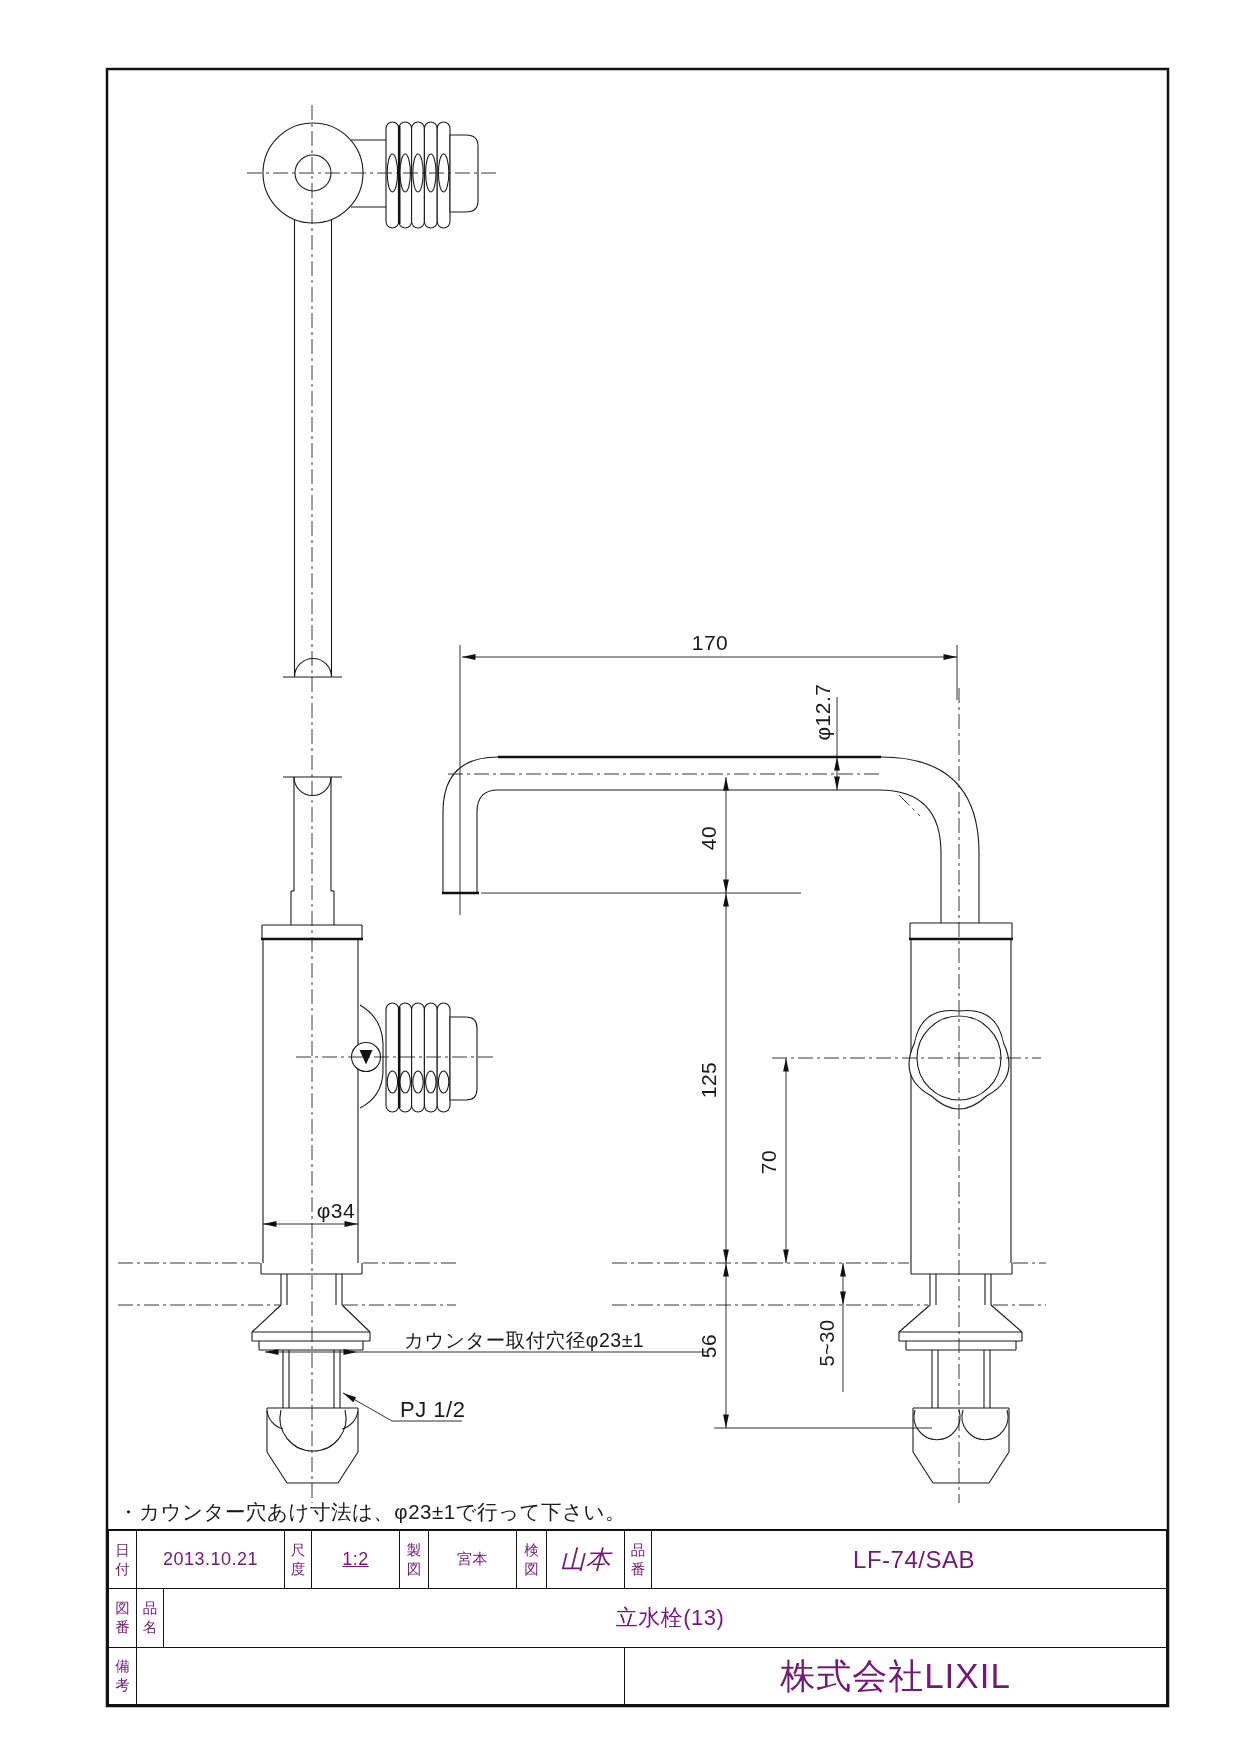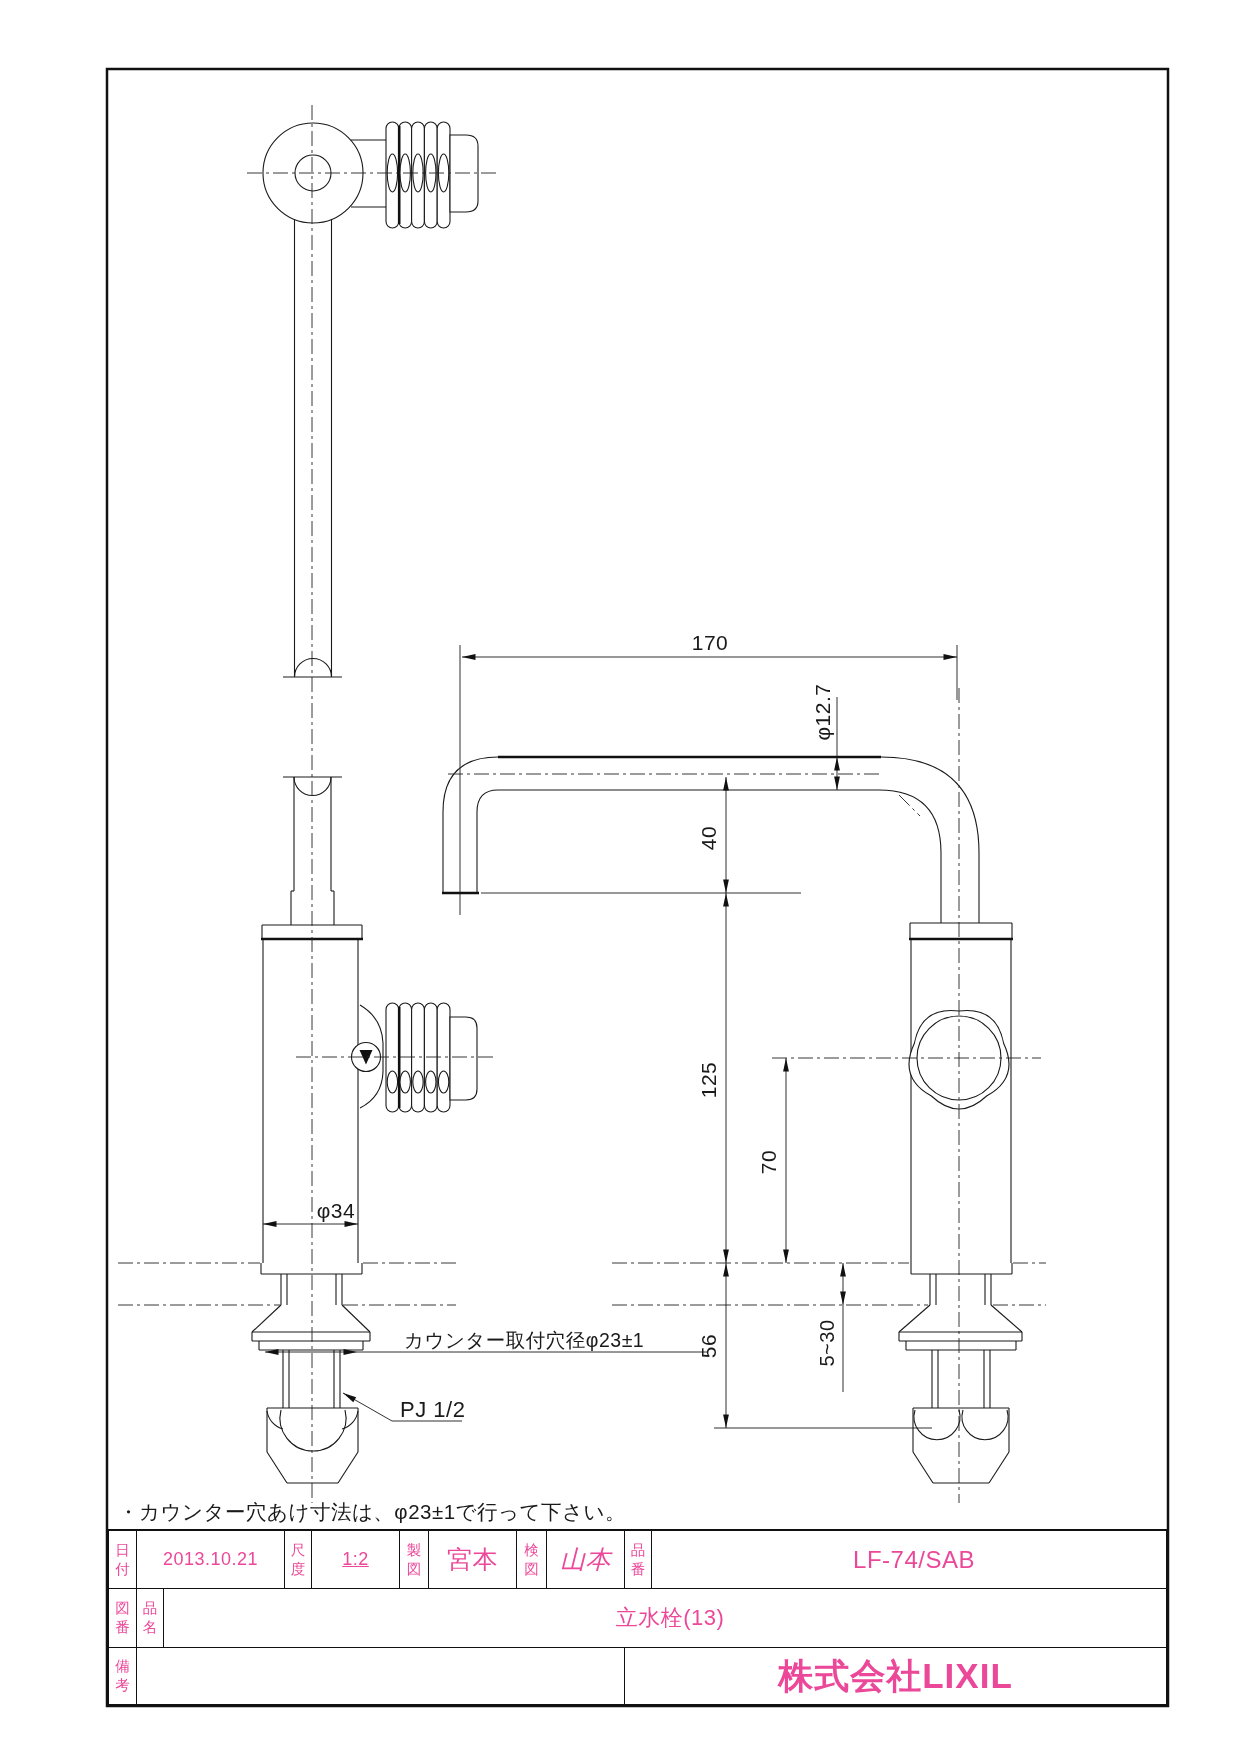--- a/index.html
+++ b/index.html
@@ -1,38 +1,38 @@
 <!DOCTYPE html>
 <html><head>
 <meta charset="utf-8">
 <style>
   html,body{margin:0;padding:0;background:#ffffff;}
   .page{position:relative;width:1240px;height:1754px;background:#fff;overflow:hidden;
-        font-family:"Liberation Sans",sans-serif;color:#ec4899;}
+        font-family:"Liberation Sans",sans-serif;color:#701a75;}
   svg.art{position:absolute;left:0;top:0;}
   .ln{stroke:#1a1a1a;stroke-width:1.1;fill:none;}
   .lw{stroke:#111;stroke-width:2.6;fill:none;}
   .lnw{stroke:#1a1a1a;stroke-width:1.1;fill:#fff;}
   .cl{stroke:#222;stroke-width:0.9;fill:none;stroke-dasharray:15 4 3 4;}
   .dim{stroke:#1a1a1a;stroke-width:0.9;fill:none;}
   .cad{font-family:"Liberation Sans",sans-serif;fill:#1a1a1a;letter-spacing:0.5px;}
   .fill{fill:#111;stroke:none;}
   
   .tb{position:absolute;left:107px;top:1529px;width:1061px;height:177px;
       border:2.5px solid #111;box-sizing:border-box;display:flex;flex-direction:column;background:#fff;}
   .tb .row{display:flex;flex-direction:row;box-sizing:border-box;}
   .tb .cell{box-sizing:border-box;border-right:1.4px solid #111;border-bottom:1.4px solid #111;
       display:flex;align-items:center;justify-content:center;overflow:hidden;}
   .tb .cell:last-child{border-right:none;}
   .tb .row:last-child .cell{border-bottom:none;}
   .lab{flex-direction:column;font-size:14.5px;line-height:1.3;letter-spacing:0;}
   .val{font-size:18px;letter-spacing:0.5px;}
   .left{justify-content:flex-start;padding-left:10px;}
   .big{font-size:24px;text-align:center;}
-  .company{font-size:35px;font-weight:700;letter-spacing:1px;}
+  .company{font-size:35px;font-weight:400;letter-spacing:1px;}
 </style>
 </head>
 <body>
 
 <div class="page">
 
 <svg class="art" width="1240" height="1754" viewBox="0 0 1240 1754">
   <defs>
     <marker id="arw" markerUnits="userSpaceOnUse" markerWidth="15" markerHeight="9" refX="14" refY="4.5" orient="auto-start-reverse">
       <path d="M 14 4.5 L 0.5 1.6 L 0.5 7.4 Z" fill="#111"></path>
@@ -255,21 +255,21 @@
           <span>日<br>付</span>
         </div>
     <div class="cell val" style="width:148px;">2013.10.21</div>
     <div class="cell lab" style="width:27px;">
           <span>尺<br>度</span>
         </div>
     <div class="cell val" style="width:88px;text-decoration:underline;">1:2</div>
     <div class="cell lab" style="width:29px;">
           <span>製<br>図</span>
         </div>
-    <div class="cell val" style="width:88px;font-size:25px;">宮本</div>
+    <div class="cell val" style="width:88px;font-size:15px;">宮本</div>
     <div class="cell lab" style="width:30px;">
           <span>検<br>図</span>
         </div>
     <div class="cell val" style="width:78px;font-size:25px;font-style:italic;">山本</div>
     <div class="cell lab" style="width:27px;">
           <span>品<br>番</span>
         </div>
     <div class="cell val left big" style="flex:1;">LF-74/SAB</div>
   </div>
   <div class="row" style="height:59px;">

